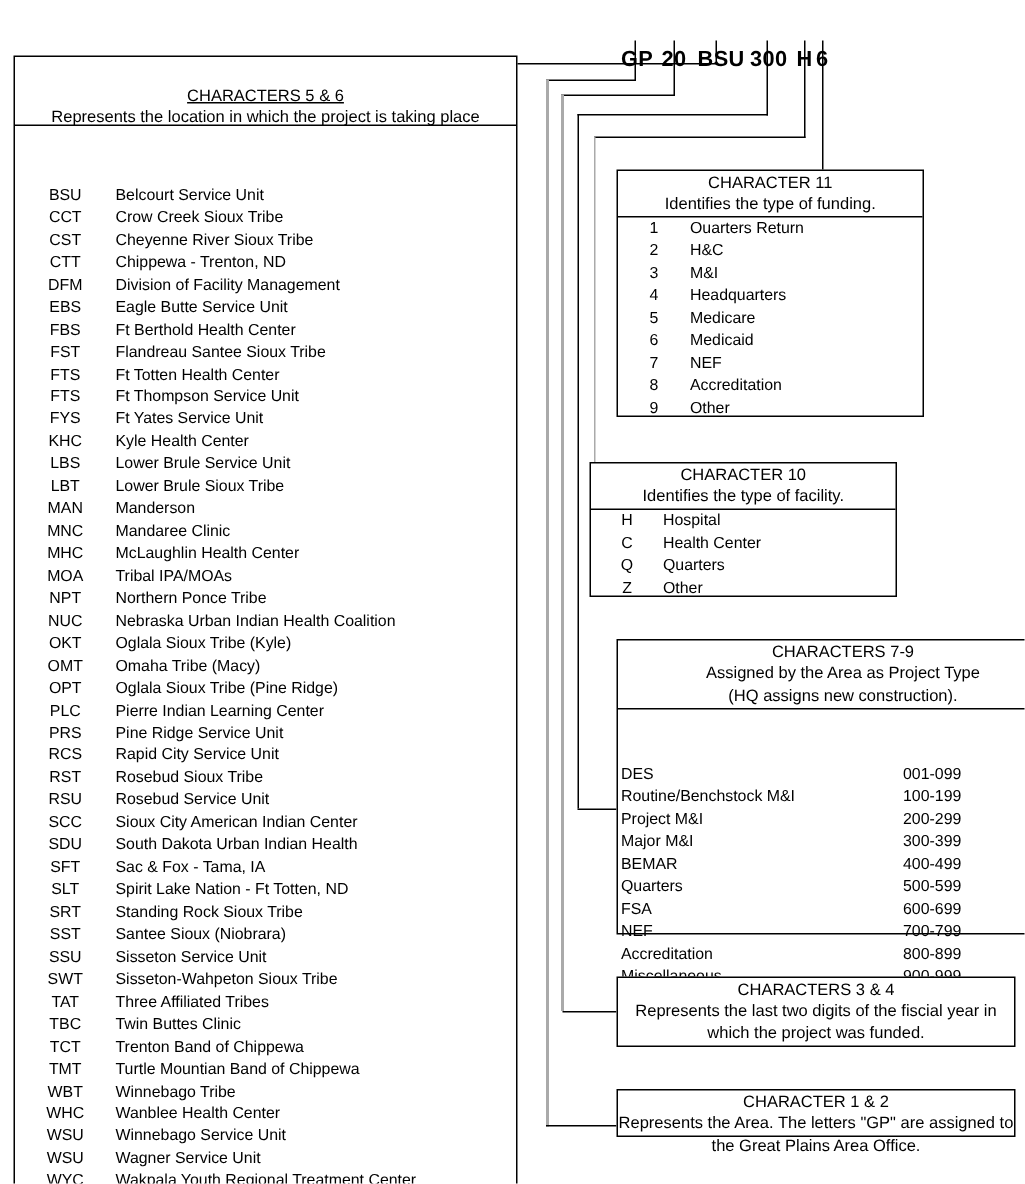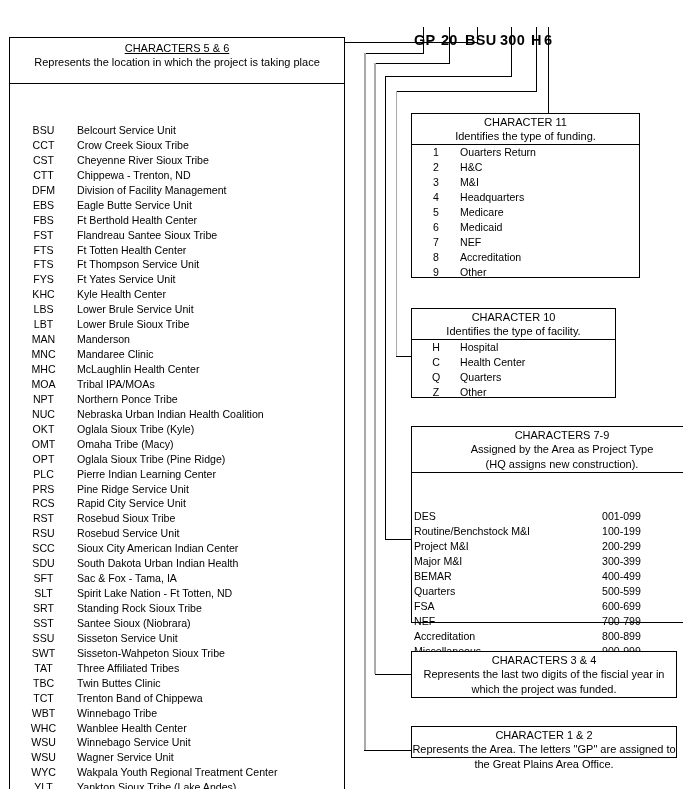--- a/index.html
+++ b/index.html
@@ -6,21 +6,21 @@
   body { width:683px; height:789px; position:relative; overflow:hidden;
          font-family:"Liberation Sans", sans-serif; color:#000; }
   .code-top { position:absolute; top:4px; font-weight:bold; font-size:14.5px; letter-spacing:0.3px;margin-top:28px; }
   .ln { position:absolute; background:#000; }
   .ln.grey { background:#aaa; }
   .box { position:absolute; border:1.5px solid #000; background:#fff; box-sizing:border-box; }
   .box .title { text-align:center; font-size:11px; line-height:14px; }
   .box .sub { text-align:center; font-size:11px; line-height:15px; }
   .main-box { left:9px; top:37px; width:336px; height:760px; }
   .main-box .hdr { height:46px; border-bottom:1.5px solid #000; box-sizing:border-box; padding-top:3px; }
-  .main-box .hdr .title { text-decoration:underline; }
+  .main-box .hdr .title { text-decoration:underline;margin-top:16px; }
   .loc-list { position:absolute; left:0; top:61px; width:100%; }
   .loc-row { height:14.95px; font-size:10.6px; line-height:14.95px; white-space:nowrap; }
   .loc-code { display:inline-block; width:67px; text-align:center; }
   .loc-name { display:inline-block;margin-top:24px; }
   .rows-table { border-top:1.5px solid #000; }
   .row { font-size:10.6px; height:15px; line-height:15px; white-space:nowrap; }
   .row .k { display:inline-block; width:48px; text-align:center; }
   .row .k2 { display:inline-block; padding-left:2px; width:188px;margin-top:36px; }
   .row .v { display:inline-block; }
 </style>
@@ -102,46 +102,47 @@
       <div class="loc-row"><span class="loc-code">SDU</span><span class="loc-name">South Dakota Urban Indian Health</span></div>
       <div class="loc-row"><span class="loc-code">SFT</span><span class="loc-name">Sac &amp; Fox - Tama, IA</span></div>
       <div class="loc-row"><span class="loc-code">SLT</span><span class="loc-name">Spirit Lake Nation - Ft Totten, ND</span></div>
       <div class="loc-row"><span class="loc-code">SRT</span><span class="loc-name">Standing Rock Sioux Tribe</span></div>
       <div class="loc-row"><span class="loc-code">SST</span><span class="loc-name">Santee Sioux (Niobrara)</span></div>
       <div class="loc-row"><span class="loc-code">SSU</span><span class="loc-name">Sisseton Service Unit</span></div>
       <div class="loc-row"><span class="loc-code">SWT</span><span class="loc-name">Sisseton-Wahpeton Sioux Tribe</span></div>
       <div class="loc-row"><span class="loc-code">TAT</span><span class="loc-name">Three Affiliated Tribes</span></div>
       <div class="loc-row"><span class="loc-code">TBC</span><span class="loc-name">Twin Buttes Clinic</span></div>
       <div class="loc-row"><span class="loc-code">TCT</span><span class="loc-name">Trenton Band of Chippewa</span></div>
+      <div class="loc-row"><span class="loc-code">TMT</span><span class="loc-name">Turtle Mountian Band of Chippewa</span></div>
       <div class="loc-row"><span class="loc-code">WBT</span><span class="loc-name">Winnebago Tribe</span></div>
       <div class="loc-row"><span class="loc-code">WHC</span><span class="loc-name">Wanblee Health Center</span></div>
       <div class="loc-row"><span class="loc-code">WSU</span><span class="loc-name">Winnebago Service Unit</span></div>
       <div class="loc-row"><span class="loc-code">WSU</span><span class="loc-name">Wagner Service Unit</span></div>
       <div class="loc-row"><span class="loc-code">WYC</span><span class="loc-name">Wakpala Youth Regional Treatment Center</span></div>
       <div class="loc-row"><span class="loc-code">YLT</span><span class="loc-name">Yankton Sioux Tribe (Lake Andes)</span></div>
     </div>
 </div>
 
-<div class="box" style="left:411px;top:113px;width:229px;height:165px">
+<div class="box" style="left:411px;top:113px;width:205px;height:165px">
   <div class="title" style="padding-top:1px">CHARACTER 11</div>
   <div class="sub">Identifies the type of funding.</div>
   <div class="rows-table" id="c11-rows">
       <div class="row"><span class="k">1</span><span class="v">Ouarters Return</span></div>
       <div class="row"><span class="k">2</span><span class="v">H&amp;C</span></div>
       <div class="row"><span class="k">3</span><span class="v">M&amp;I</span></div>
       <div class="row"><span class="k">4</span><span class="v">Headquarters</span></div>
       <div class="row"><span class="k">5</span><span class="v">Medicare</span></div>
       <div class="row"><span class="k">6</span><span class="v">Medicaid</span></div>
       <div class="row"><span class="k">7</span><span class="v">NEF</span></div>
       <div class="row"><span class="k">8</span><span class="v">Accreditation</span></div>
       <div class="row"><span class="k">9</span><span class="v">Other</span></div>
     </div>
 </div>
 
-<div class="box" style="left:411px;top:308px;width:205px;height:90px">
+<div class="box" style="left:393px;top:308px;width:205px;height:90px">
   <div class="title" style="padding-top:1px">CHARACTER 10</div>
   <div class="sub">Identifies the type of facility.</div>
   <div class="rows-table" id="c10-rows">
       <div class="row"><span class="k">H</span><span class="v">Hospital</span></div>
       <div class="row"><span class="k">C</span><span class="v">Health Center</span></div>
       <div class="row"><span class="k">Q</span><span class="v">Quarters</span></div>
       <div class="row"><span class="k">Z</span><span class="v">Other</span></div>
     </div>
 </div>
 

